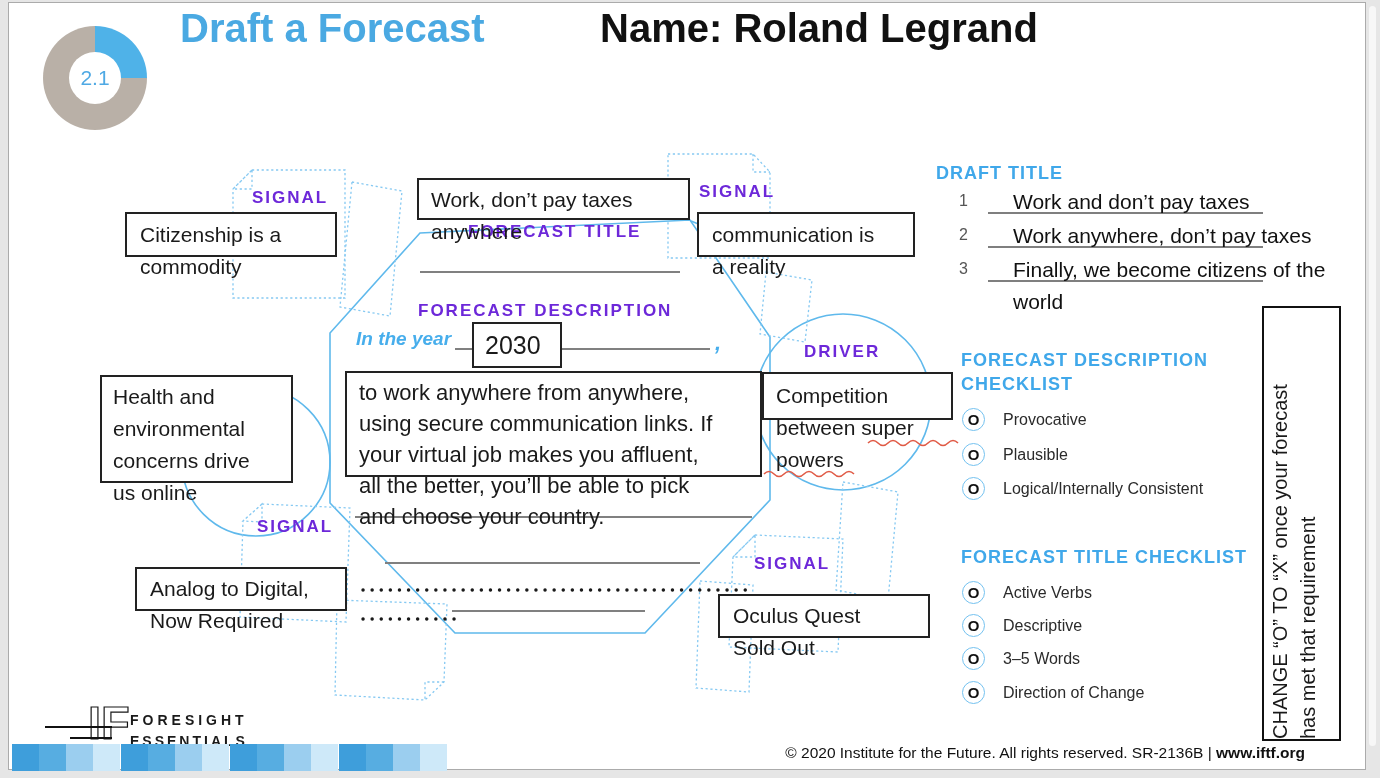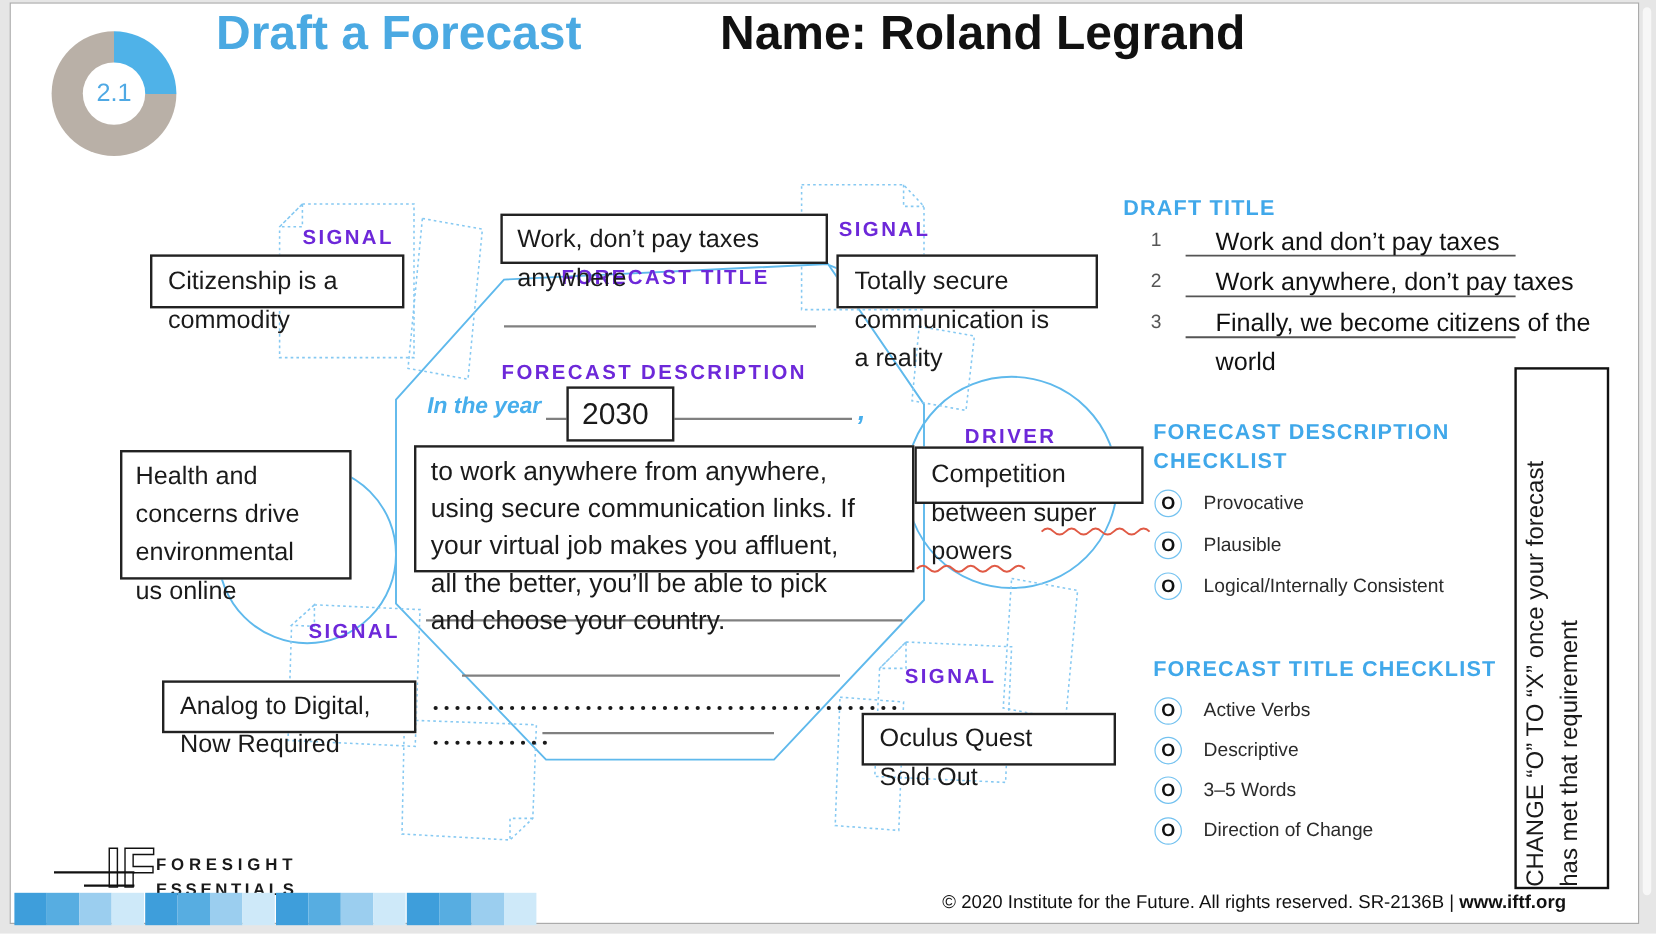--- a/index.html
+++ b/index.html
@@ -122,46 +122,45 @@
 <div class="abs" id="name-title">Name: Roland Legrand</div>
 
 <div class="abs blabel" style="left:468px;top:222px;">FORECAST TITLE</div>
 <div class="abs blabel" style="left:418px;top:301px;">FORECAST DESCRIPTION</div>
 <div class="abs blabel-sm" style="left:356px;top:328px;font-weight:bold;">In the year</div>
 <div class="abs blabel-sm" style="left:715px;top:330px;font-size:22px;">,</div>
 <div class="abs blabel" style="left:252px;top:188px;">SIGNAL</div>
 <div class="abs blabel" style="left:699px;top:182px;">SIGNAL</div>
 <div class="abs blabel" style="left:257px;top:517px;">SIGNAL</div>
 <div class="abs blabel" style="left:754px;top:554px;">SIGNAL</div>
-<div class="abs blabel" style="left:804px;top:342px;margin-top:12px;">DRIVER</div>
+<div class="abs blabel" style="left:804px;top:342px;">DRIVER</div>
 
 <div class="abs nbox" style="left:417px;top:178px;width:273px;height:42px;"></div>
 <div class="abs ntext" style="left:431px;top:184px;">
   <div>Work, don’t pay taxes</div>
     <div>anywhere</div>
 </div>
 
 <div class="abs nbox" style="left:125px;top:212px;width:212px;height:45px;"></div>
 <div class="abs ntext" style="left:140px;top:219px;">
   <div>Citizenship is a</div>
     <div>commodity</div>
 </div>
 
 <div class="abs nbox" style="left:697px;top:212px;width:218px;height:45px;"></div>
 <div class="abs ntext" style="left:712px;top:219px;">
-  <div>Totally secure</div>
     <div>communication is</div>
     <div>a reality</div>
 </div>
 
 <div class="abs nbox" style="left:100px;top:375px;width:193px;height:108px;"></div>
 <div class="abs ntext" style="left:113px;top:381px;">
   <div>Health and</div>
-    <div>concerns drive</div>
-  <div>environmental</div>
+    <div>environmental</div>
+  <div>concerns drive</div>
     <div>us online</div>
 </div>
 
 <div class="abs nbox" style="left:135px;top:567px;width:212px;height:44px;"></div>
 <div class="abs ntext" style="left:150px;top:573px;">
   <div>Analog to Digital,</div>
     <div>Now Required</div>
 </div>
 
 <div class="abs nbox" style="left:762px;top:372px;width:191px;height:48px;"></div>

